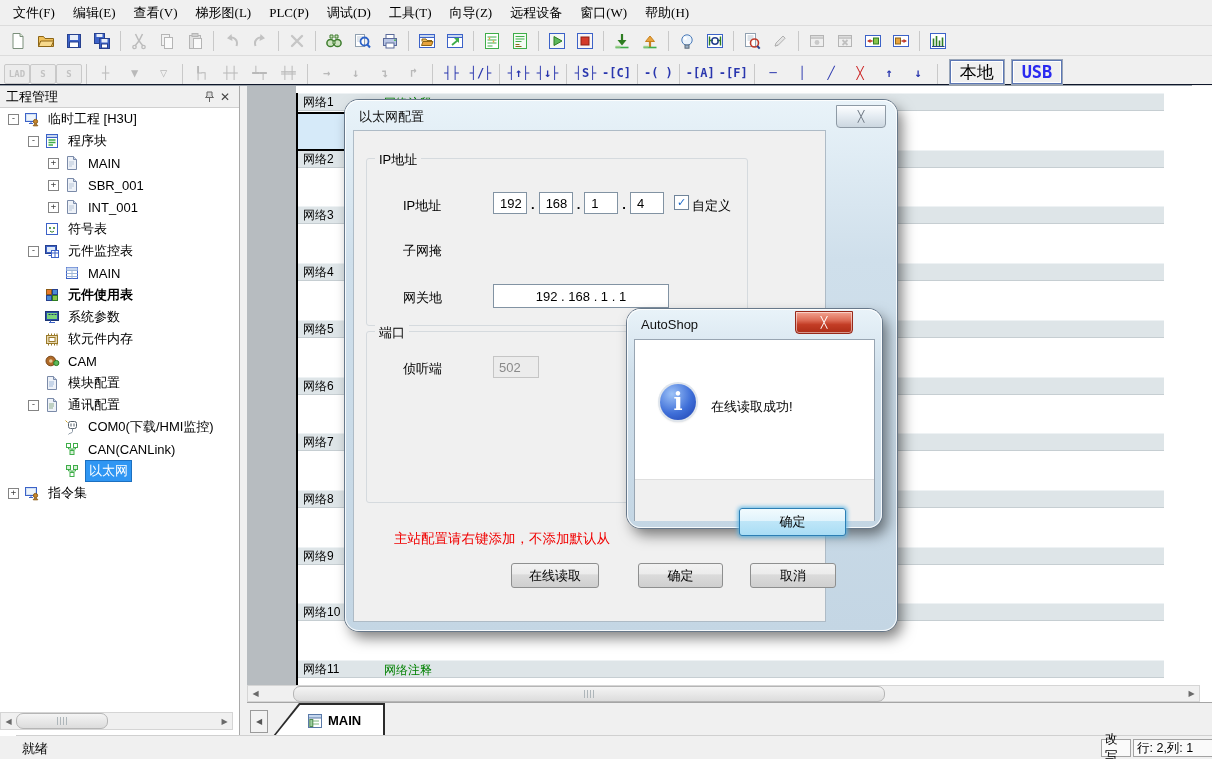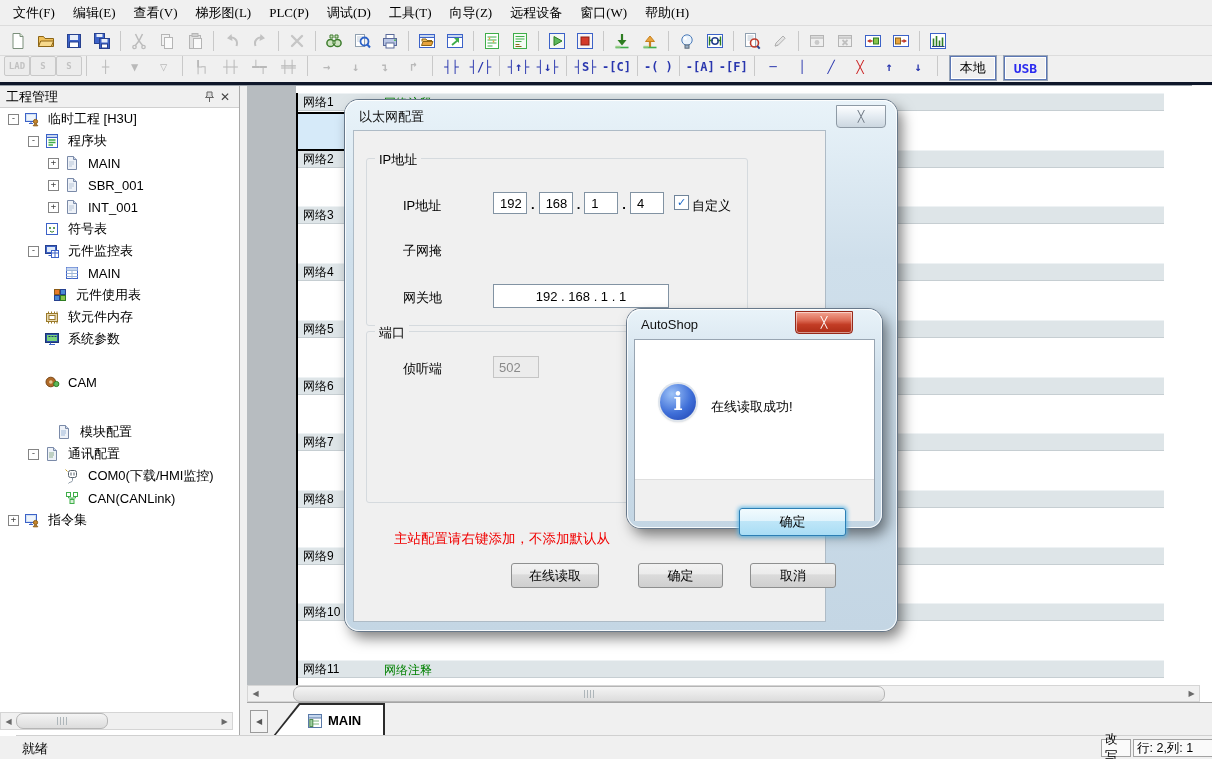--- a/index.html
+++ b/index.html
@@ -3,29 +3,29 @@
 <meta charset="utf-8">
 <style>
   html,body{margin:0;padding:0;}
   body{width:1212px;height:759px;position:relative;overflow:hidden;
        font-family:"Liberation Sans","DejaVu Sans",sans-serif;background:#f0f0f0;font-size:13px;color:#000;}
   .abs{position:absolute;}
   
   #menubar{left:0;top:0;width:1212px;height:26px;border-bottom:1px solid #dcdcdc;display:flex;align-items:center;padding-left:4px;box-sizing:border-box;}
   .menu-item{padding:20px 9px;cursor:default;font-family:Liberation Serif, serif;}
   #toolbar1{left:0;top:26px;width:1212px;height:30px;border-bottom:1px solid #dcdcdc;display:flex;align-items:center;padding-left:4px;box-sizing:border-box;}
-  #toolbar2{left:0;top:56px;width:1212px;height:29px;border-bottom:3px solid #0f172a;display:flex;align-items:flex-start;padding-left:4px;box-sizing:border-box;}
+  #toolbar2{left:0;top:56px;width:1212px;height:29px;border-bottom:1px solid #0f172a;display:flex;align-items:flex-end;padding-left:4px;box-sizing:border-box;}
   .tb-btn{width:26px;height:24px;display:flex;align-items:center;justify-content:center;border:1px solid transparent;border-radius:2px;}
   .tb-sep{width:1px;height:20px;background:#c9c9c9;margin:0 4px;}
   .tb2-btn{min-width:25px;height:22px;display:flex;align-items:center;justify-content:center;
            font-family:"DejaVu Sans Mono","Liberation Mono",monospace;font-size:12px;font-weight:bold;padding:0 2px;}
   .glyph-blue{color:#2936ae;} .glyph-gray{color:#b9b9b9;} .glyph-red{color:#cc2222;}
   .boxed{border:1px solid #c9c9c9;border-radius:2px;background:#ececec;color:#c2c2c2;font-size:9px;min-width:20px;height:18px;}
   .port-btn{height:22px;border:1px solid #5c77b4;box-shadow:inset 0 0 0 1px #ffffff,0 0 0 1px #9aa6b8;background:#f0f0f0;
-            display:flex;align-items:center;justify-content:center;padding:0 9px;margin-left:8px;font-size:13px;}
+            display:flex;align-items:center;justify-content:center;padding:0 9px;margin-left:8px;font-size:17px;}
   .port-btn.usb{color:#2a2af0;font-weight:bold;font-family:"DejaVu Sans Mono",monospace;}
   
   #workspace{left:0;top:85px;width:1192px;height:650px;background:#f0f0f0;border-top:1px solid #98a0a8;box-sizing:border-box;}
   
   #project-panel{left:0;top:0;width:240px;height:650px;background:#fff;border-right:1px solid #a9a9a9;box-sizing:border-box;}
   #project-header{left:0;top:0;width:239px;height:22px;background:#f0f0f0;border-bottom:1px solid #d0d0d0;display:flex;align-items:center;padding:0 6px;box-sizing:border-box;}
   #project-header .ttl{flex:1;}
   .cap-ico{width:16px;height:15px;display:flex;align-items:center;justify-content:center;color:#444;font-size:12px;}
   #tree{left:0;top:22px;width:239px;height:603px;overflow:hidden;background:#fff;}
   .tree-row{height:22px;display:flex;align-items:center;white-space:nowrap;}
@@ -496,68 +496,68 @@
             <span style="width: 16px; flex: 0 0 auto;"></span>
             <span class="tree-ico">
               <svg width="16" height="16" viewBox="0 0 16 16">
                 <rect x="2.5" y="2.5" width="11" height="11" fill="#fff" stroke="#3c62c8"></rect>
                 <rect x="2.5" y="2.5" width="11" height="3" fill="#c8d8f0"></rect>
                 <path d="M2.5 5.5h11M2.5 8.5h11M2.5 11.5h11M8 5.5v8" stroke="#9fb8d8"></path>
               </svg>
             </span>
             <span class="tree-lbl">MAIN</span>
           </div>
-          <div class="tree-row" style="padding-left: 36px;">
+          <div class="tree-row" style="padding-left: 28px; font-weight: bold;">
             <span style="width: 16px; flex: 0 0 auto;"></span>
             <span class="tree-ico">
               <svg width="16" height="16" viewBox="0 0 16 16">
                 <rect x="2.5" y="2.5" width="5" height="5" fill="#e87a2a" stroke="#8a5a16"></rect>
                 <rect x="8.5" y="2.5" width="5" height="5" fill="#4a8ad4" stroke="#27418f"></rect>
                 <rect x="2.5" y="8.5" width="5" height="5" fill="#4a8ad4" stroke="#27418f"></rect>
                 <rect x="8.5" y="8.5" width="5" height="5" fill="#8ac44a" stroke="#2e7d22"></rect>
               </svg>
             </span>
             <span class="tree-lbl">元件使用表</span>
           </div>
           <div class="tree-row" style="padding-left: 28px;">
             <span style="width: 16px; flex: 0 0 auto;"></span>
             <span class="tree-ico">
               <svg width="16" height="16" viewBox="0 0 16 16">
+                <rect x="1.5" y="2.5" width="13" height="9" fill="#2a4ea8" stroke="#1c3674"></rect>
+                <rect x="3" y="4" width="10" height="6" fill="#7ad47a"></rect>
+                <path d="M4.5 5.5h2M7.5 5.5h2M10.5 5.5h2" stroke="#1c3674"></path>
+                <path d="M5 13.5h6M6.5 11.5v2" stroke="#3c62c8"></path>
+              </svg>
+            </span>
+            <span class="tree-lbl">系统参数</span>
+          </div>
+          <div class="tree-row" style="padding-left: 28px;">
+            <span style="width: 16px; flex: 0 0 auto;"></span>
+            <span class="tree-ico">
+              <svg width="16" height="16" viewBox="0 0 16 16">
                 <rect x="2.5" y="4.5" width="11" height="8" fill="#e8d8b0" stroke="#9a7a2a"></rect>
                 <rect x="5" y="6.5" width="6" height="4" fill="#fff" stroke="#9a7a2a"></rect>
                 <path d="M4.5 4.5v-2M7.5 4.5v-2M10.5 4.5v-2M13 4.5v-2" stroke="#9a7a2a"></path>
                 <path d="M4.5 14.5v-2M7.5 14.5v-2M10.5 14.5v-2M13 14.5v-2" stroke="#9a7a2a"></path>
               </svg>
             </span>
             <span class="tree-lbl">软元件内存</span>
           </div>
           <div class="tree-row" style="padding-left: 28px;">
             <span style="width: 16px; flex: 0 0 auto;"></span>
             <span class="tree-ico">
               <svg width="16" height="16" viewBox="0 0 16 16">
-                <rect x="1.5" y="2.5" width="13" height="9" fill="#2a4ea8" stroke="#1c3674"></rect>
-                <rect x="3" y="4" width="10" height="6" fill="#7ad47a"></rect>
-                <path d="M4.5 5.5h2M7.5 5.5h2M10.5 5.5h2" stroke="#1c3674"></path>
-                <path d="M5 13.5h6M6.5 11.5v2" stroke="#3c62c8"></path>
-              </svg>
-            </span>
-            <span class="tree-lbl">系统参数</span>
-          </div>
-          <div class="tree-row" style="padding-left: 28px; margin-top: 21px;">
-            <span style="width: 16px; flex: 0 0 auto;"></span>
-            <span class="tree-ico">
-              <svg width="16" height="16" viewBox="0 0 16 16">
                 <circle cx="6.8" cy="8" r="4.8" fill="#b06a28" stroke="#7a4818"></circle>
                 <circle cx="6.8" cy="8" r="1.8" fill="#e8c898"></circle>
                 <circle cx="12.3" cy="10" r="2.6" fill="#5cb85c" stroke="#2e7d22"></circle>
               </svg>
             </span>
             <span class="tree-lbl">CAM</span>
           </div>
-          <div class="tree-row" style="padding-left: 40px; margin-top: 28px;">
+          <div class="tree-row" style="padding-left: 28px;">
             <span style="width: 16px; flex: 0 0 auto;"></span>
             <span class="tree-ico">
               <svg width="16" height="16" viewBox="0 0 16 16">
                 <path d="M3.5 1.5h6l3 3v10h-9z" fill="#eef2f8" stroke="#7a8aa8"></path>
                 <path d="M9.5 1.5v3h3" fill="#cdd8ea" stroke="#7a8aa8"></path>
                 <path d="M5 7h5M5 9h5M5 11h4" stroke="#9fb8d8"></path>
               </svg>
             </span>
             <span class="tree-lbl">模块配置</span>
           </div>
@@ -588,20 +588,32 @@
             <span style="width: 16px; flex: 0 0 auto;"></span>
             <span class="tree-ico">
               <svg width="16" height="16" viewBox="0 0 16 16">
                 <rect x="2.5" y="2.5" width="4" height="4" fill="#fff" stroke="#3fae49"></rect>
                 <rect x="9.5" y="2.5" width="4" height="4" fill="#fff" stroke="#3fae49"></rect>
                 <rect x="6" y="9.5" width="4" height="4" fill="#d8f0d8" stroke="#3fae49"></rect>
                 <path d="M4.5 6.5v1.5h7V6.5M8 8v1.5" stroke="#3fae49" fill="none"></path>
               </svg>
             </span>
             <span class="tree-lbl">CAN(CANLink)</span>
+          </div>
+          <div class="tree-row sel" style="padding-left: 48px;">
+            <span style="width: 16px; flex: 0 0 auto;"></span>
+            <span class="tree-ico">
+              <svg width="16" height="16" viewBox="0 0 16 16">
+                <rect x="2.5" y="2.5" width="4" height="4" fill="#d8f0d8" stroke="#3fae49"></rect>
+                <rect x="9.5" y="2.5" width="4" height="4" fill="#d8f0d8" stroke="#3fae49"></rect>
+                <rect x="6" y="9.5" width="4" height="4" fill="#fff" stroke="#3fae49"></rect>
+                <path d="M4.5 6.5v1.5h7V6.5M8 8v1.5" stroke="#3fae49" fill="none"></path>
+              </svg>
+            </span>
+            <span class="tree-lbl">以太网</span>
           </div>
           <div class="tree-row" style="padding-left: 8px;">
             <span class="tree-exp">+</span>
             <span class="tree-ico">
               <svg width="16" height="16" viewBox="0 0 16 16">
                 <rect x="1.5" y="2.5" width="11" height="8" fill="#cfe0f4" stroke="#3c62c8"></rect>
                 <rect x="3" y="4" width="8" height="5" fill="#eef4fb"></rect>
                 <path d="M5 12.5h4M7 10.5v2" stroke="#3c62c8"></path>
                 <circle cx="11.5" cy="10.5" r="2.1" fill="#c8862a" stroke="#8a5a16"></circle>
                 <path d="M9.3 14.8c0-2.2 4.4-2.2 4.4 0z" fill="#c8862a" stroke="#8a5a16"></path>

